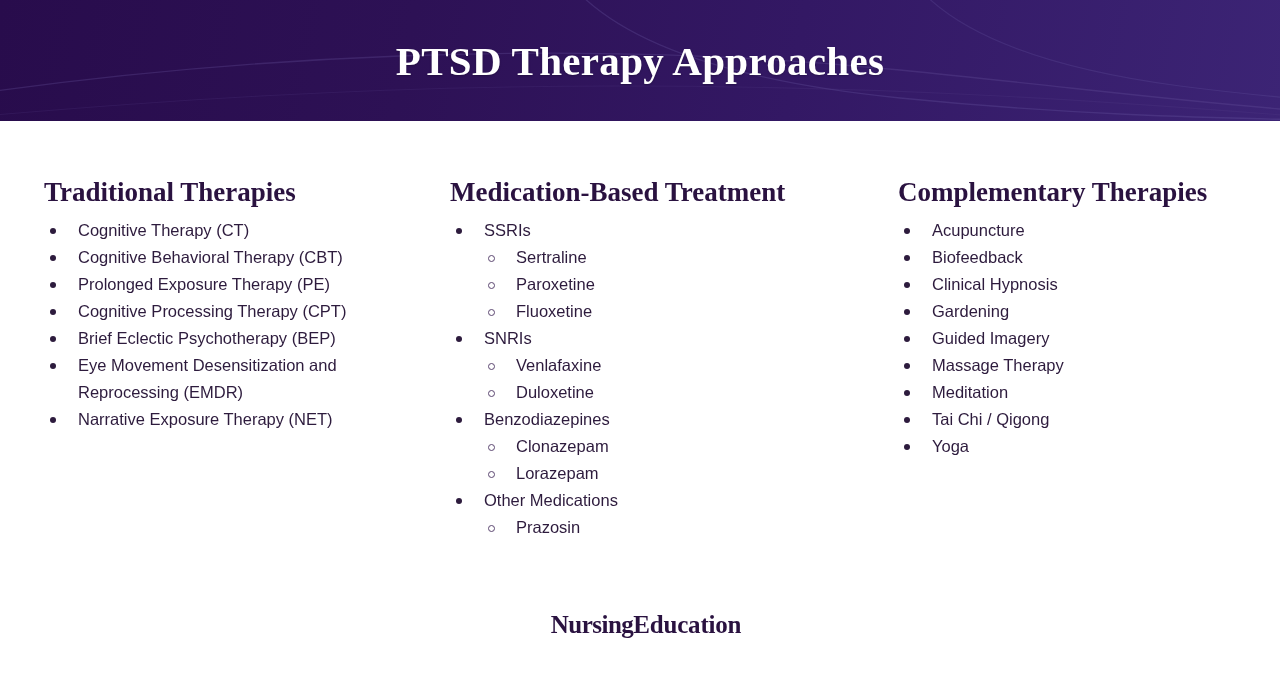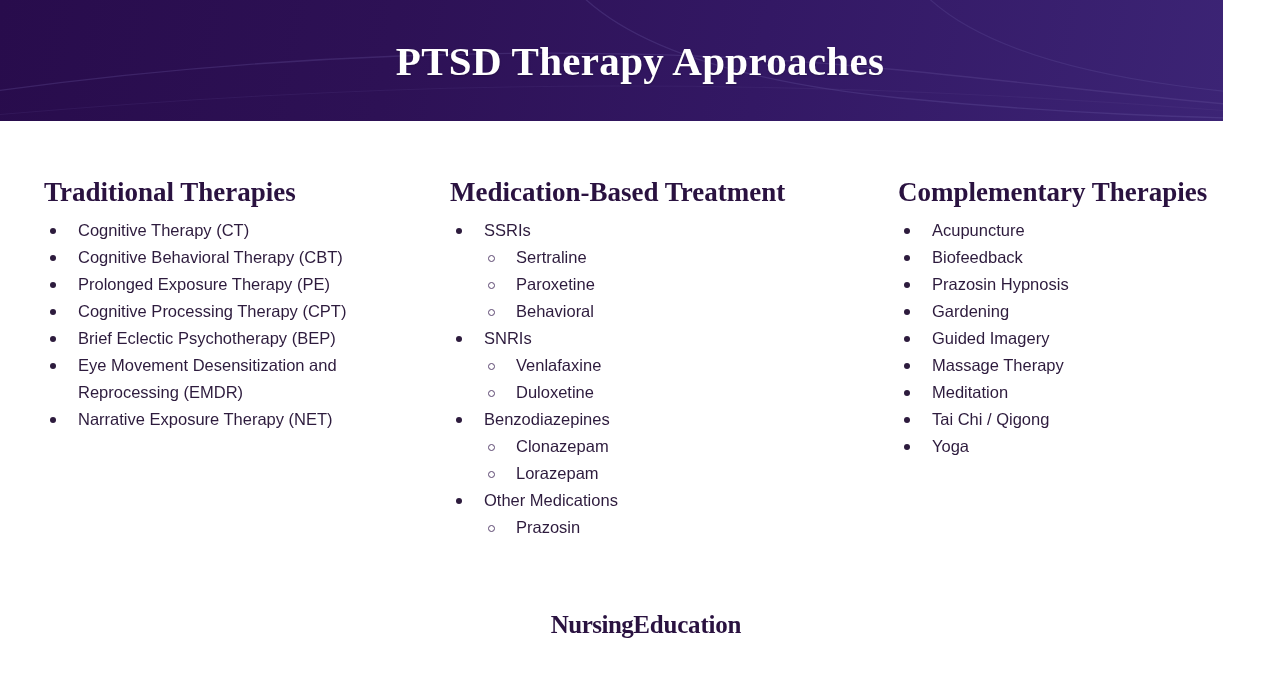--- a/index.html
+++ b/index.html
@@ -14,25 +14,24 @@
     font-family: "Liberation Sans", sans-serif;
     overflow: hidden;
     position: relative;
   }
 
   
   #header-banner {
     position: absolute;
     left: 0;
     top: 0;
-    width: 1176px;
+    width: 1280px;
     height: 121px;
     background: linear-gradient(100deg, #280c4c 0%, #2d1155 32%, #331864 62%, #3c2475 100%);
     overflow: hidden;
-    padding-left: 47px;
   }
   #header-decor {
     position: absolute;
     left: 0;
     top: 0;
     width: 1280px;
     height: 121px;
     pointer-events: none;
   }
   #header-title {
@@ -203,21 +202,21 @@
       <li class="list-item level-2">
         <span class="bullet bullet-hollow"></span>
         <span>Sertraline</span>
       </li>
       <li class="list-item level-2">
         <span class="bullet bullet-hollow"></span>
         <span>Paroxetine</span>
       </li>
       <li class="list-item level-2">
         <span class="bullet bullet-hollow"></span>
-        <span>Behavioral</span>
+        <span>Fluoxetine</span>
       </li>
 
       <li class="list-item level-1">
         <span class="bullet bullet-solid"></span>
         <span>SNRIs</span>
       </li>
       <li class="list-item level-2">
         <span class="bullet bullet-hollow"></span>
         <span>Venlafaxine</span>
       </li>
@@ -256,21 +255,21 @@
       <li class="list-item level-1">
         <span class="bullet bullet-solid"></span>
         <span>Acupuncture</span>
       </li>
       <li class="list-item level-1">
         <span class="bullet bullet-solid"></span>
         <span>Biofeedback</span>
       </li>
       <li class="list-item level-1">
         <span class="bullet bullet-solid"></span>
-        <span>Prazosin Hypnosis</span>
+        <span>Clinical Hypnosis</span>
       </li>
       <li class="list-item level-1">
         <span class="bullet bullet-solid"></span>
         <span>Gardening</span>
       </li>
       <li class="list-item level-1">
         <span class="bullet bullet-solid"></span>
         <span>Guided Imagery</span>
       </li>
       <li class="list-item level-1">

